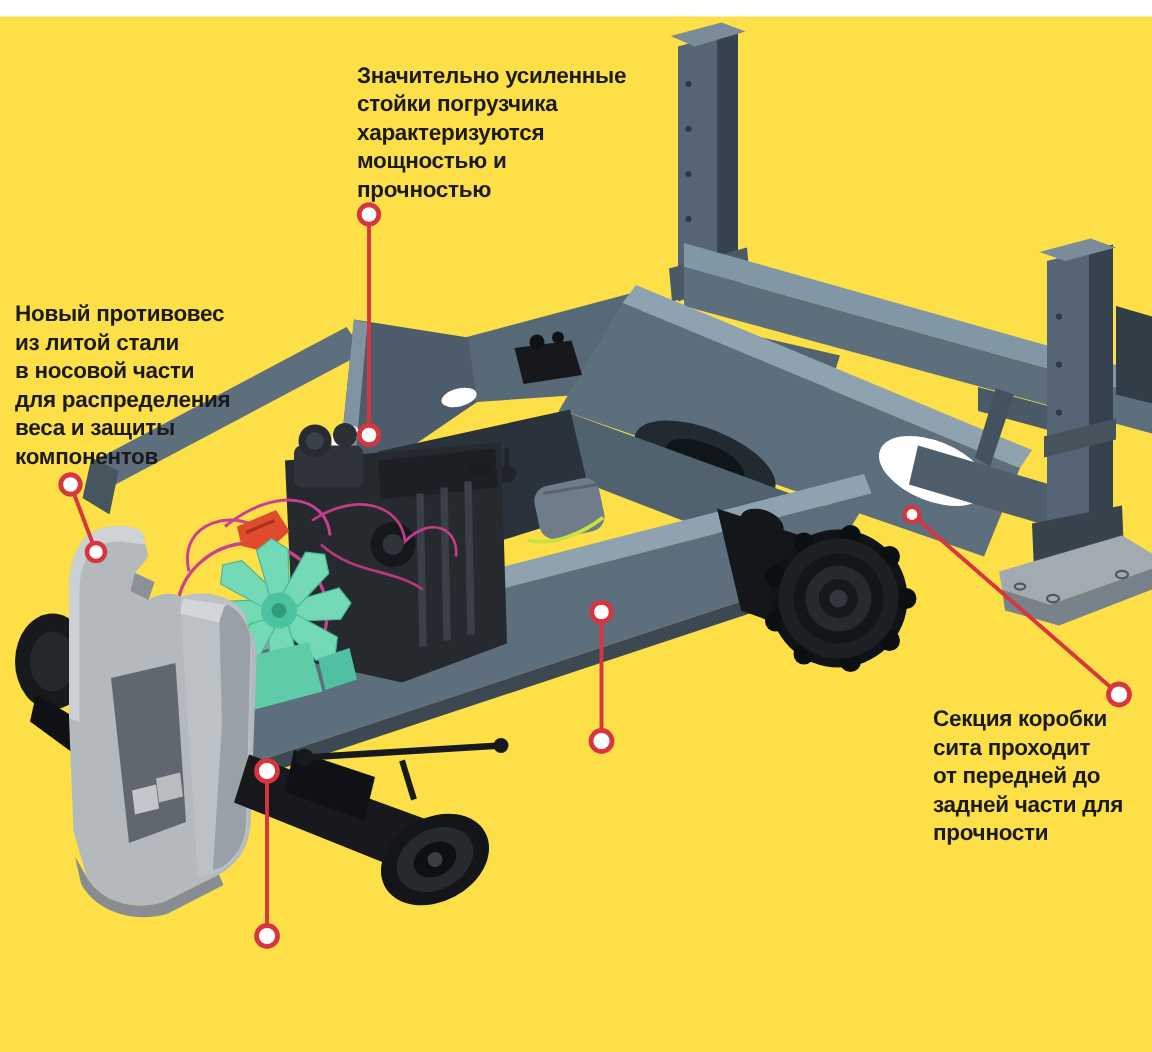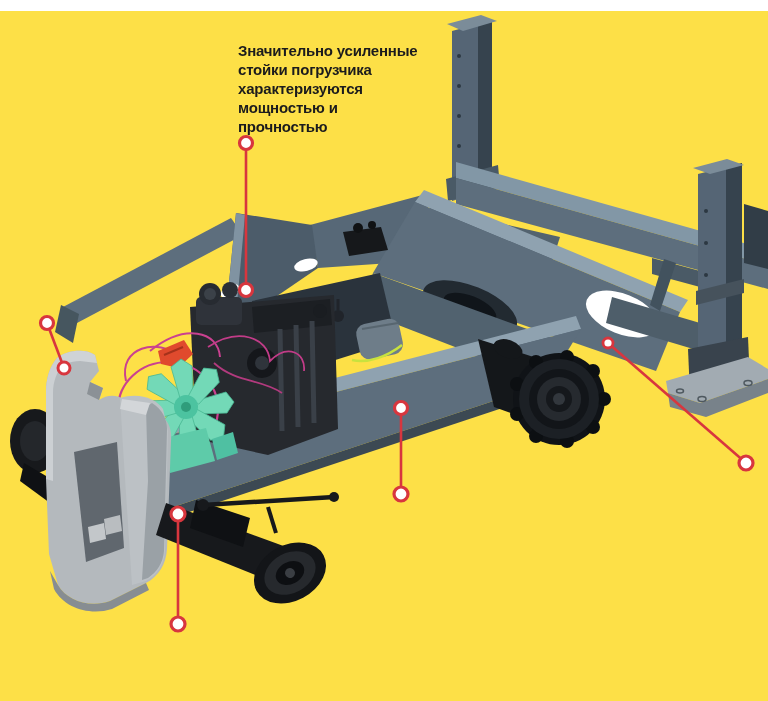--- a/index.html
+++ b/index.html
@@ -241,16 +241,27 @@
       <circle cx="178" cy="503" r="7" stroke-width="3.2"></circle>
       <circle cx="178" cy="613" r="7" stroke-width="3.2"></circle>
     </g>
   </svg>
 
   <div class="callout-text" style="left:238px;top:30px;width:190px;">Значительно усиленные
 стойки погрузчика
 характеризуются
 мощностью и прочностью</div>
 
-
+  <div class="callout-text" style="left:10px;top:189px;width:170px;">Новый противовес
+из литой стали
+в носовой части
+для распределения
+веса и защиты
+компонентов</div>
+
+  <div class="callout-text" style="left:622px;top:459px;width:146px;">Секция коробки
+сита проходит
+от передней до
+задней части для
+прочности</div>
 
 
 </div>
 
 </body></html>

